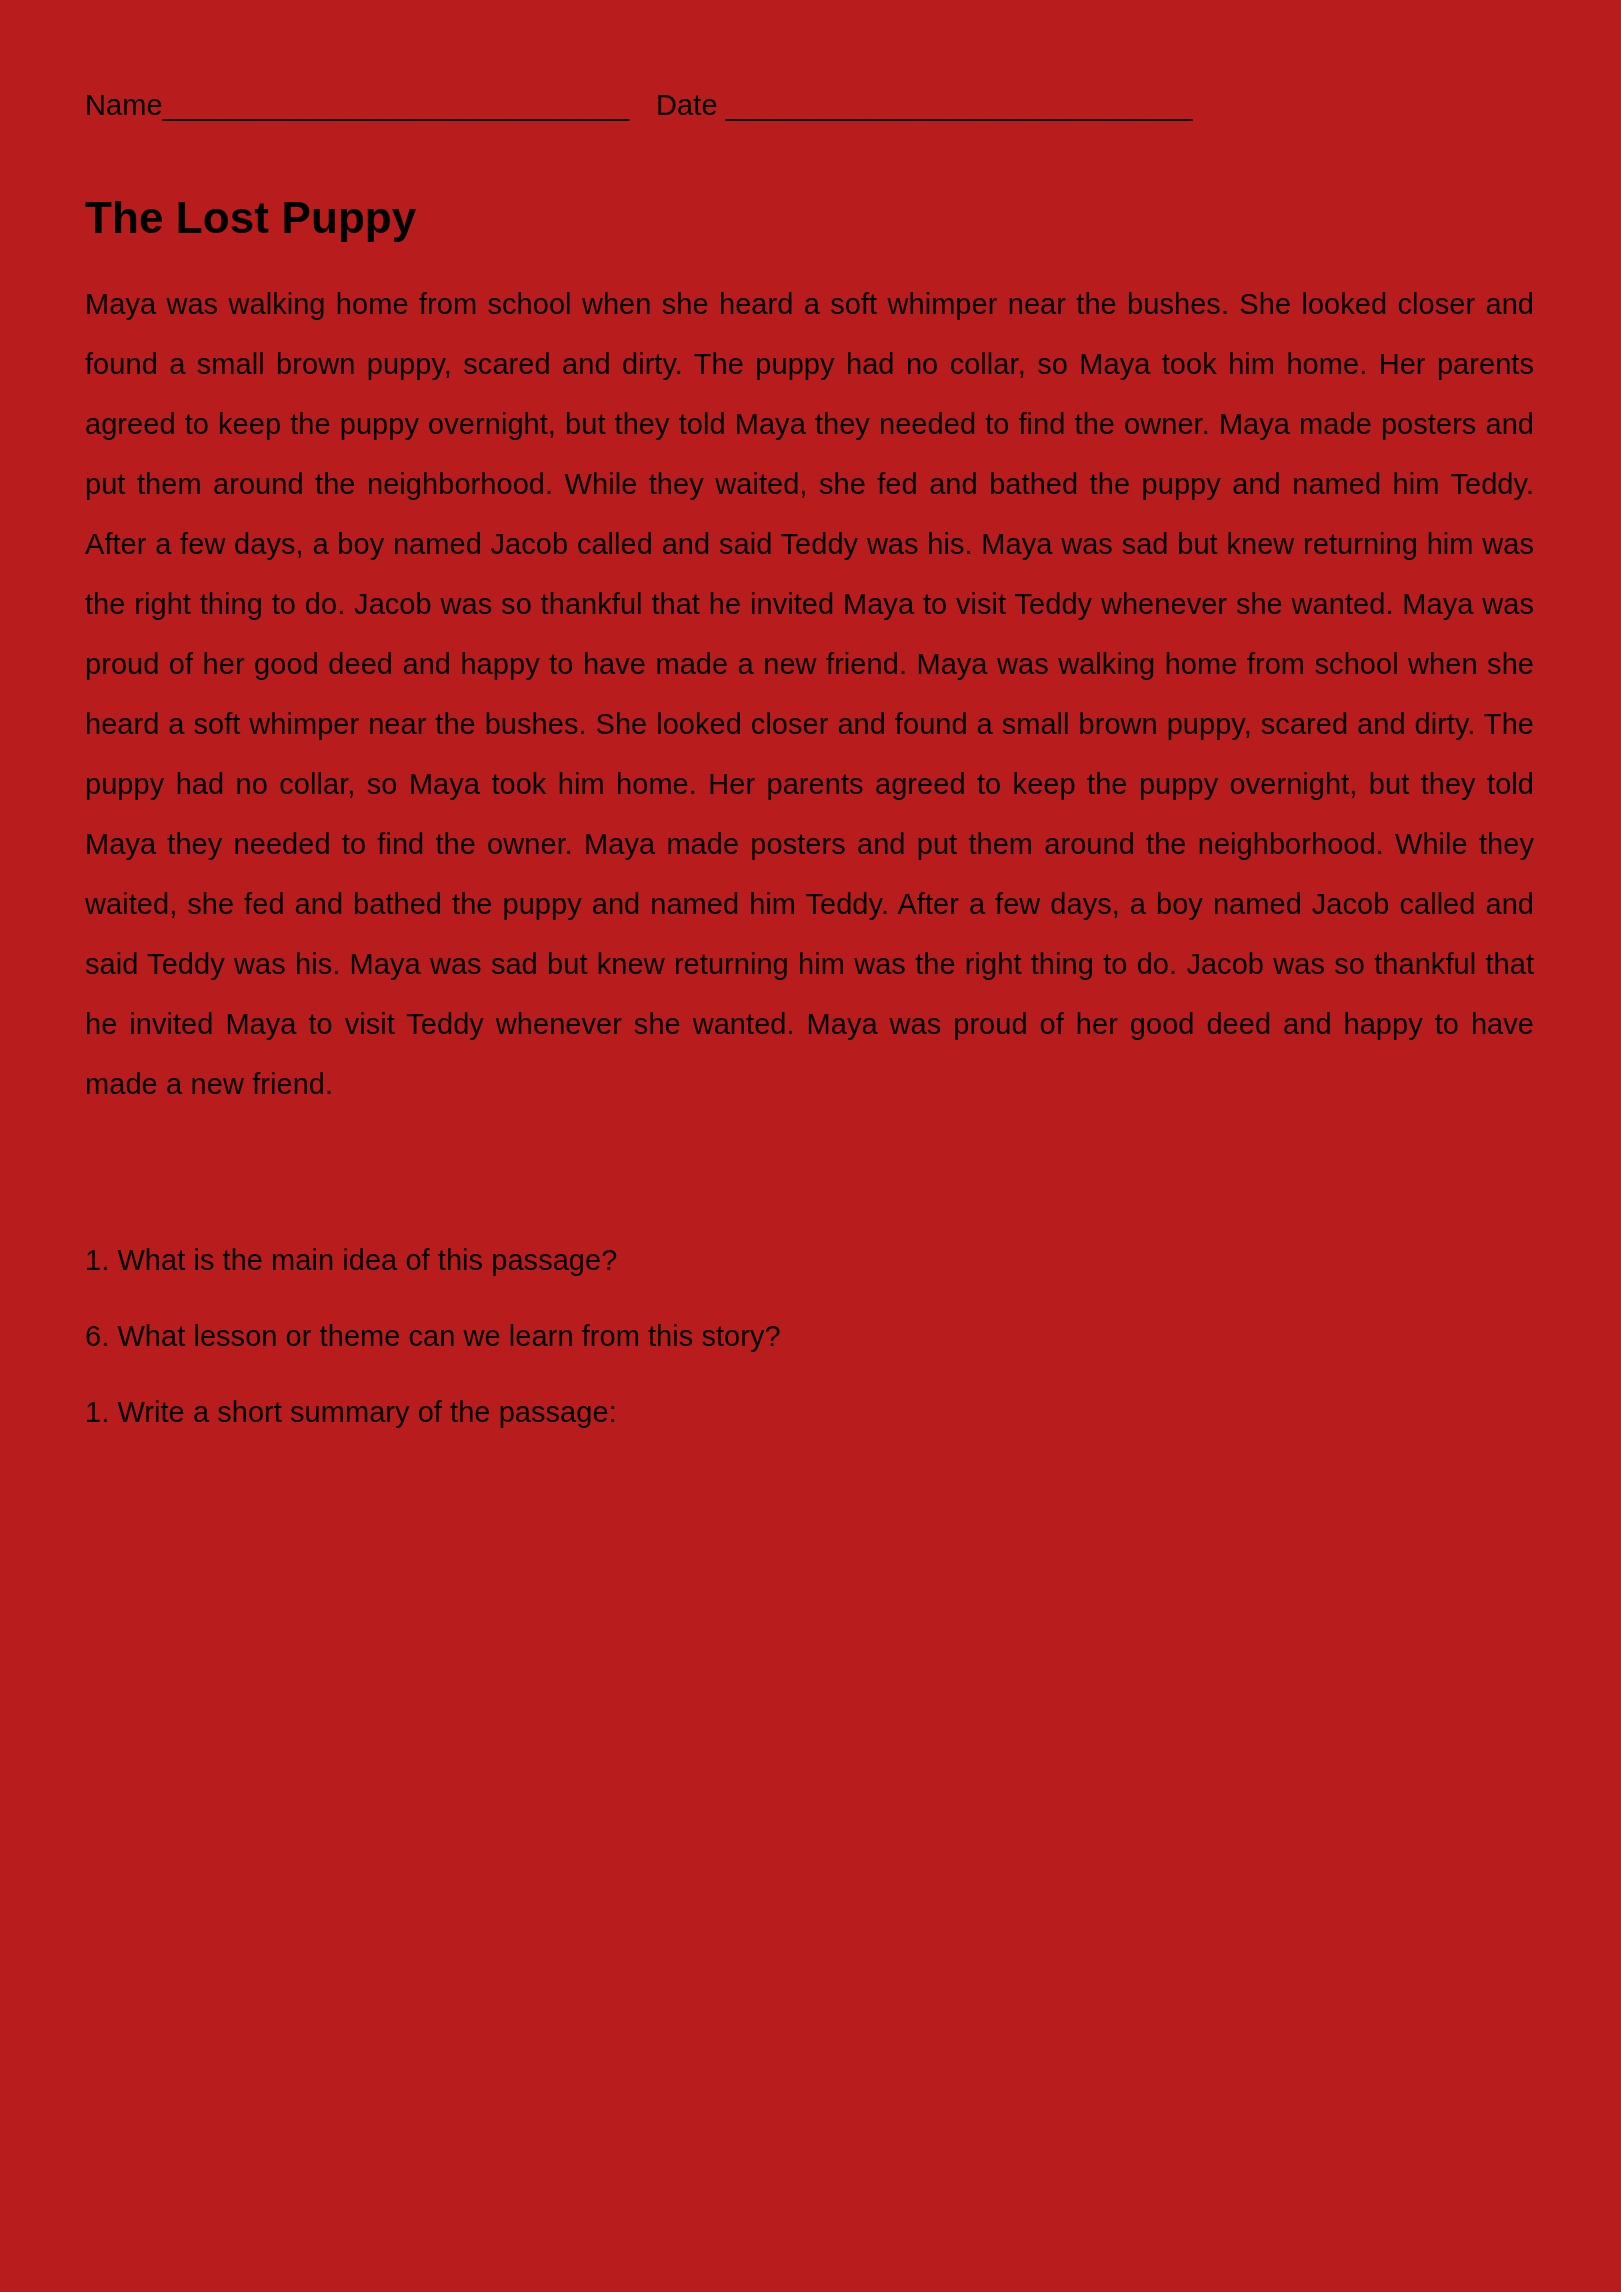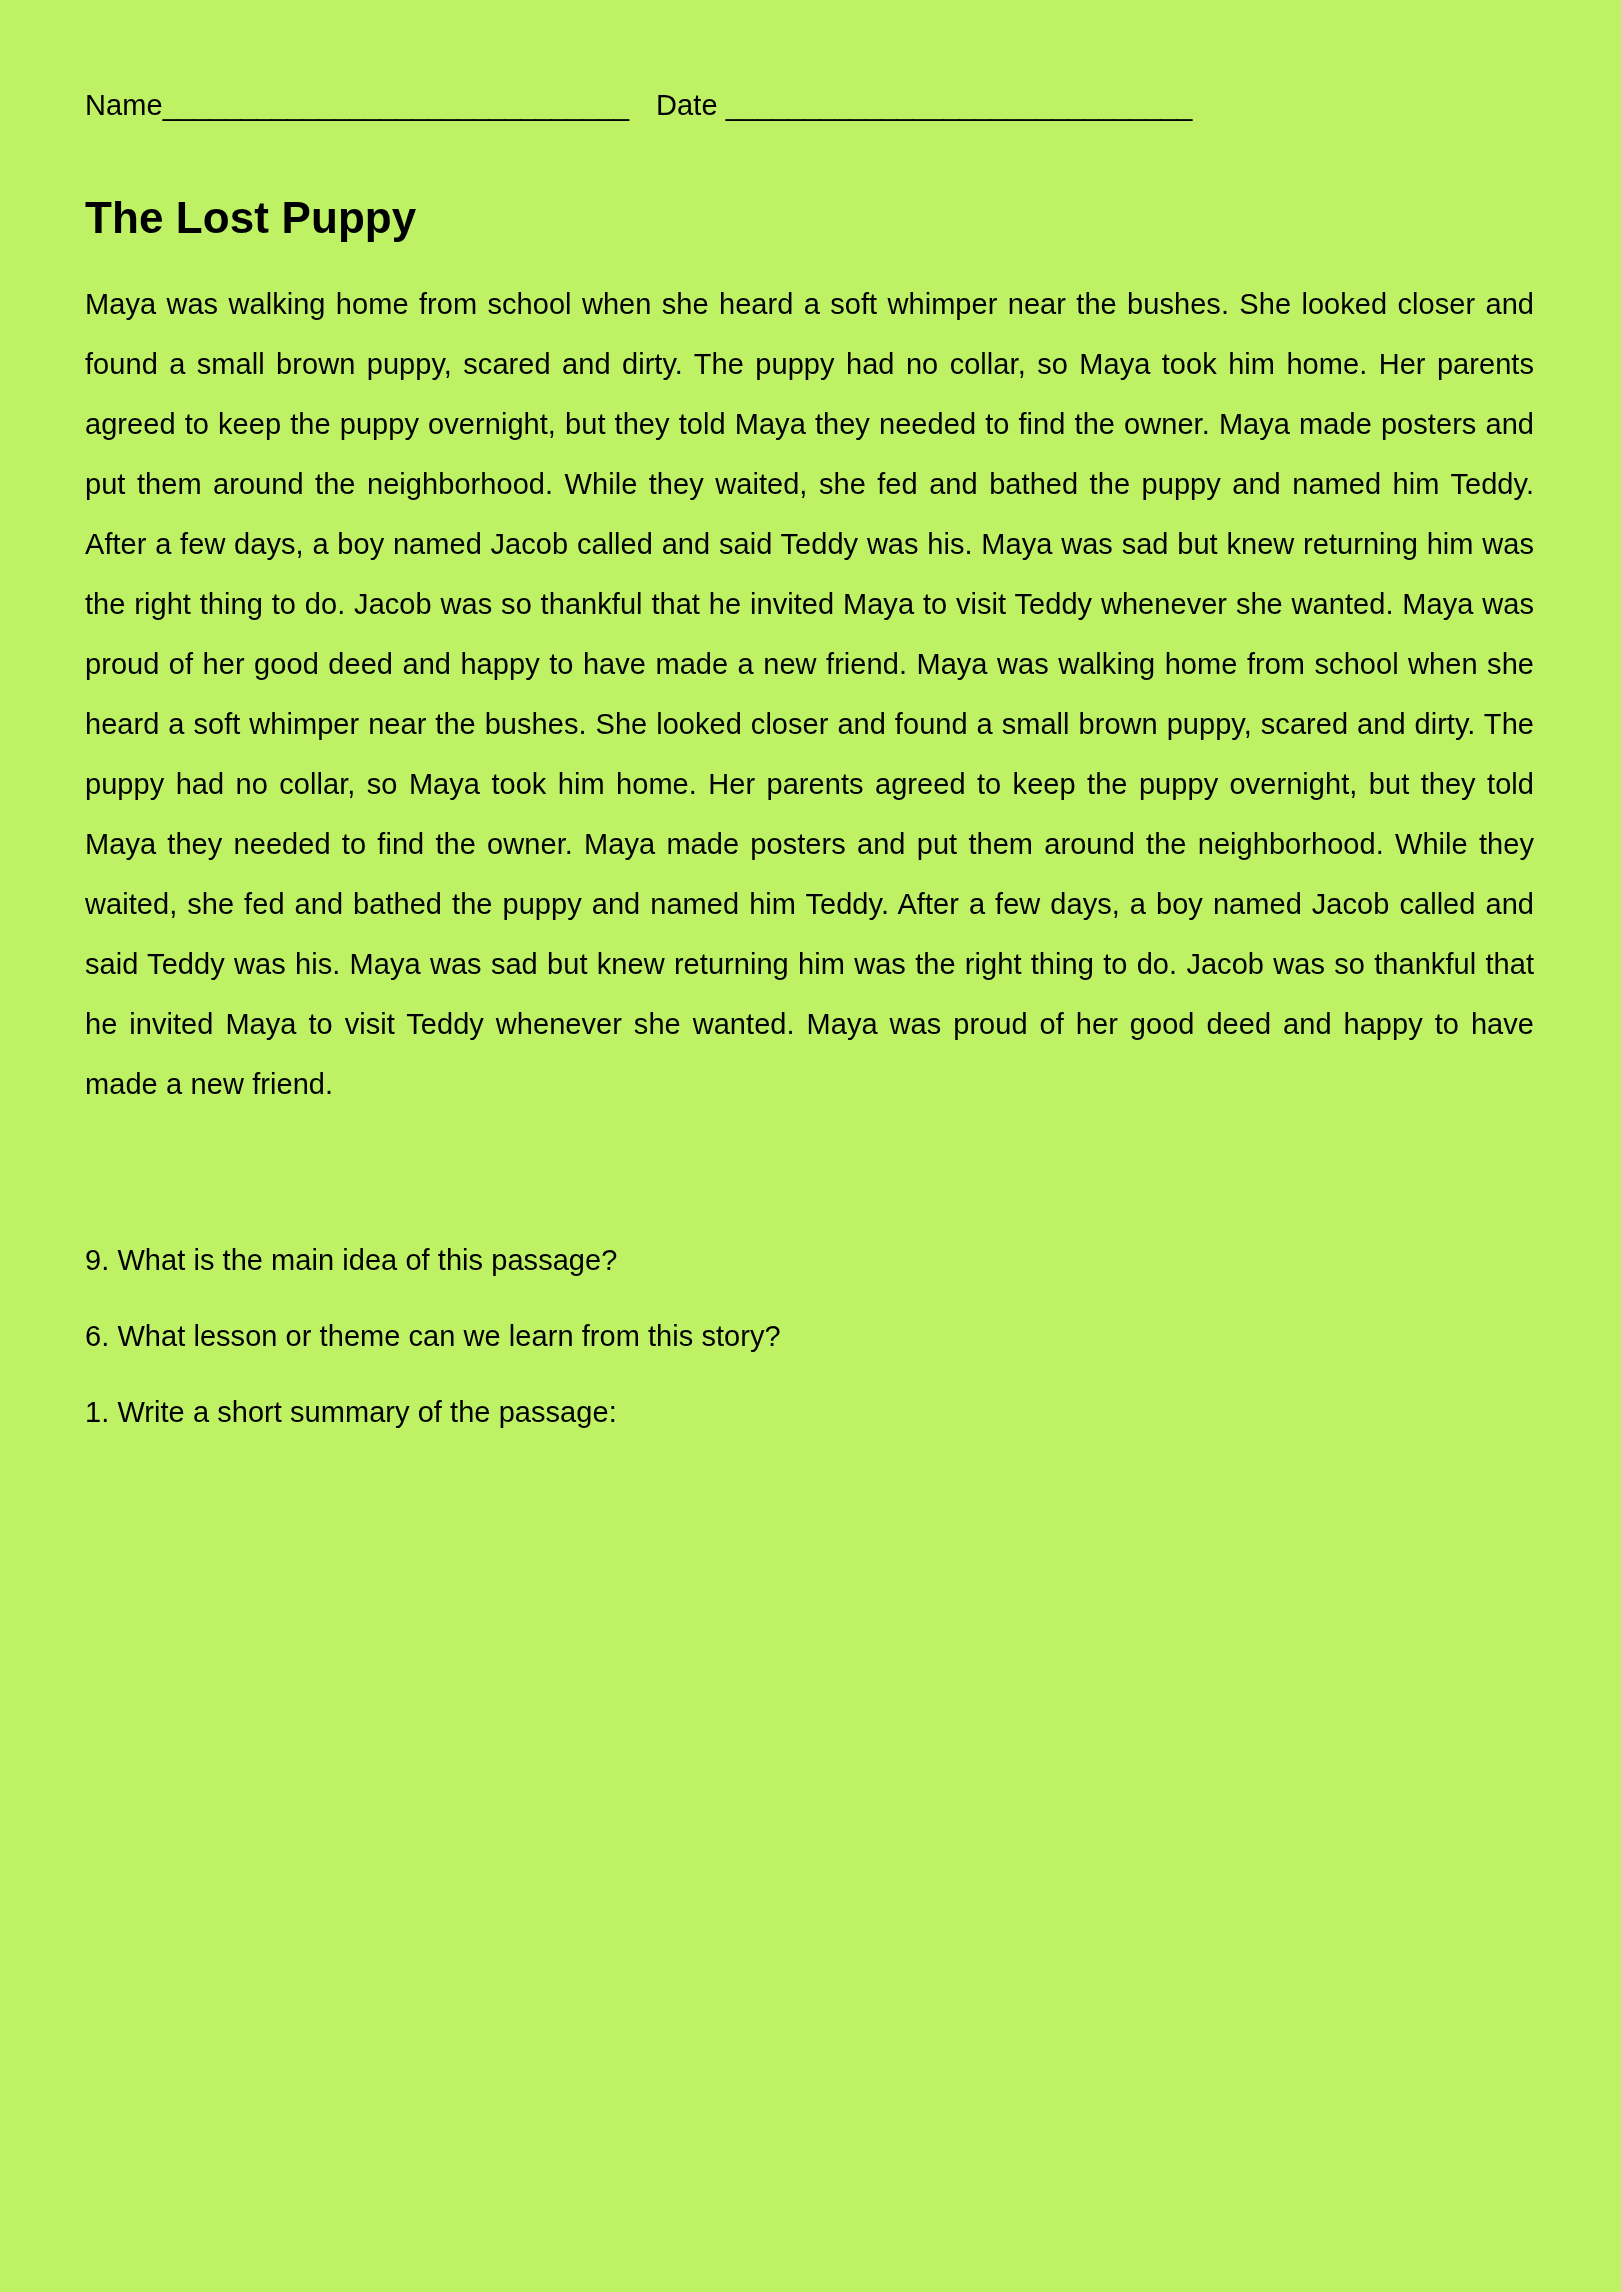--- a/index.html
+++ b/index.html
@@ -11,21 +11,21 @@
     width: 1621px;
     height: 2293px;
     font-family: "Liberation Sans", sans-serif;
     color: #000000;
     -webkit-font-smoothing: antialiased;
   }
   .page {
     position: relative;
     width: 1621px;
     height: 2293px;
-    background: #bef264;
+    background: #b91c1c;
     box-sizing: border-box;
     padding: 0;
     overflow: hidden;
   }
 
   
   .header-row {
     position: absolute;
     left: 85px;
     top: 86px;
@@ -97,19 +97,19 @@
 
   <div class="header-row">
     <span class="field-label">Name</span><span class="rule">______________________________</span><span class="header-gap"></span><span class="field-label">Date</span> <span class="rule">______________________________</span>
   </div>
 
   <h1 class="doc-title">The Lost Puppy</h1>
 
   <div class="passage">Maya was walking home from school when she heard a soft whimper near the bushes. She looked closer and found a small brown puppy, scared and dirty. The puppy had no collar, so Maya took him home. Her parents agreed to keep the puppy overnight, but they told Maya they needed to find the owner. Maya made posters and put them around the neighborhood. While they waited, she fed and bathed the puppy and named him Teddy. After a few days, a boy named Jacob called and said Teddy was his. Maya was sad but knew returning him was the right thing to do. Jacob was so thankful that he invited Maya to visit Teddy whenever she wanted. Maya was proud of her good deed and happy to have made a new friend. Maya was walking home from school when she heard a soft whimper near the bushes. She looked closer and found a small brown puppy, scared and dirty. The puppy had no collar, so Maya took him home. Her parents agreed to keep the puppy overnight, but they told Maya they needed to find the owner. Maya made posters and put them around the neighborhood. While they waited, she fed and bathed the puppy and named him Teddy. After a few days, a boy named Jacob called and said Teddy was his. Maya was sad but knew returning him was the right thing to do. Jacob was so thankful that he invited Maya to visit Teddy whenever she wanted. Maya was proud of her good deed and happy to have made a new friend.</div>
 
   <div class="questions">
-    <p class="question">9. What is the main idea of this passage?</p>
+    <p class="question">1. What is the main idea of this passage?</p>
     <p class="question">6. What lesson or theme can we learn from this story?</p>
     <p class="question">1. Write a short summary of the passage:</p>
   </div>
 
 </div>
 
 
 </body></html>

